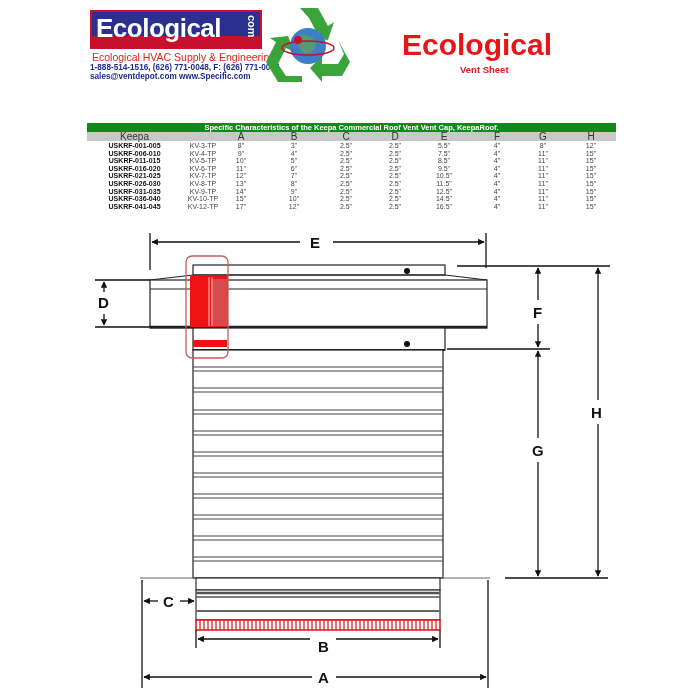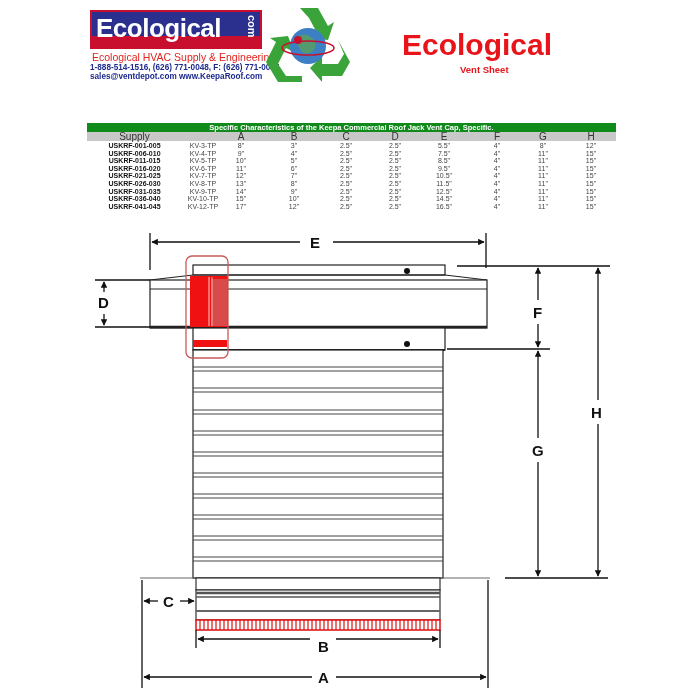--- a/index.html
+++ b/index.html
@@ -31,40 +31,40 @@
     .dimlabel { font-family: "Liberation Sans", sans-serif; font-weight: bold; font-size: 15px; fill: #111; }
   </style>
 </head>
 <body>
 
 <div class="abs logo-banner"></div>
 <div class="abs logo-text">Ecological</div>
 <div class="abs logo-com">com</div>
 <div class="abs tagline">Ecological HVAC Supply &amp; Engineering</div>
 <div class="abs contact" style="top:63px">1-888-514-1516, (626) 771-0048, F: (626) 771-0047</div>
-<div class="abs contact" style="top:72px">sales@ventdepot.com  www.KeepaRoof.com</div>
+<div class="abs contact" style="top:72px">sales@ventdepot.com  www.Specific.com</div>
 
 <svg class="abs recycle" viewBox="0 0 92 76">
   <g fill="#3aa43a">
     <path d="M38 2 L56 2 L66 20 L72 16 L66 34 L48 32 L55 27 L47 12 Z"></path>
     <path d="M76 34 L88 56 L80 70 L60 70 L60 76 L48 62 L60 50 L60 58 L76 58 L82 48 Z"></path>
     <path d="M4 56 L14 36 L8 32 L26 30 L32 46 L24 42 L16 58 L24 70 L40 70 L40 76 L16 76 Z"></path>
   </g>
   <circle cx="46" cy="40" r="18" fill="#3c7fc4"></circle>
   <path d="M36 30 Q44 26 50 32 Q56 36 52 44 Q46 50 40 46 Q34 40 36 30 Z" fill="#5aa05a" opacity="0.8"></path>
   <ellipse cx="46" cy="42" rx="26" ry="7" fill="none" stroke="#c8102e" stroke-width="1.5"></ellipse>
   <circle cx="36" cy="34" r="4" fill="#c8102e"></circle>
 </svg>
 
 <div class="abs title">Ecological</div>
 <div class="abs subtitle">Vent Sheet</div>
 
-<div class="abs tbl-head">Specific Characteristics of the Keepa Commercial Roof Jack Vent Cap, Specific.</div>
+<div class="abs tbl-head">Specific Characteristics of the Keepa Commercial Roof Vent Vent Cap, KeepaRoof.</div>
 <div class="abs tbl-cols">
-  <span class="col" style="left:0;width:95px">Supply</span>
+  <span class="col" style="left:0;width:95px">Keepa</span>
   <span class="col" style="left:86px;width:60px"></span>
   <span class="col" style="left:130px;width:48px">A</span>
   <span class="col" style="left:183px;width:48px">B</span>
   <span class="col" style="left:235px;width:48px">C</span>
   <span class="col" style="left:284px;width:48px">D</span>
   <span class="col" style="left:333px;width:48px">E</span>
   <span class="col" style="left:386px;width:48px">F</span>
   <span class="col" style="left:432px;width:48px">G</span>
   <span class="col" style="left:480px;width:48px">H</span>
 </div>

